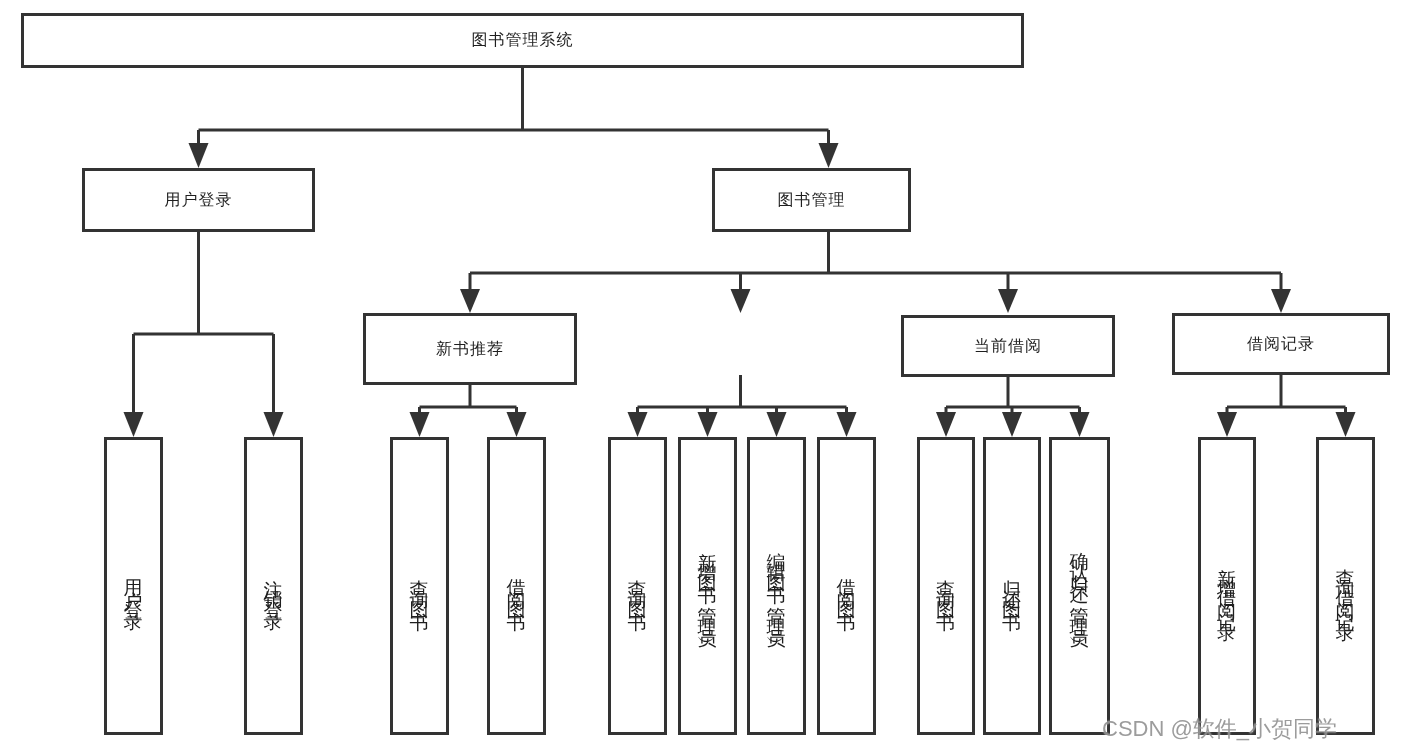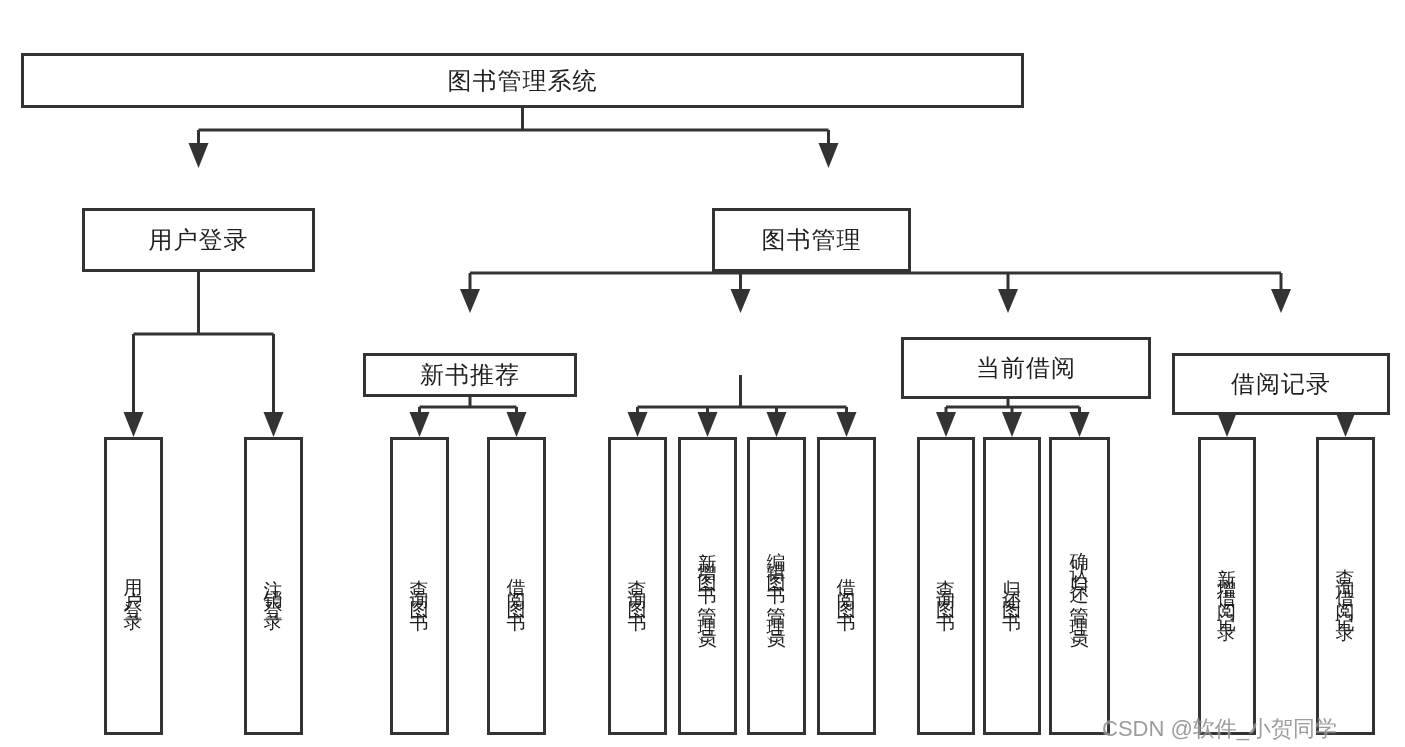--- a/index.html
+++ b/index.html
@@ -15,21 +15,21 @@
     position:absolute;
     box-sizing:border-box;
     background:#ffffff;
     border:3px solid #333333;
     color:#1f1f1f;
     display:flex;
     align-items:center;
     justify-content:center;
     z-index:2;
   }
-  .box.h{font-size:24px;letter-spacing:1px;white-space:nowrap;margin-top:40px;}
+  .box.h{font-size:16px;letter-spacing:1px;white-space:nowrap;}
   .box.v{font-size:19px;}
   .vtext{
     writing-mode:vertical-rl;
     text-orientation:mixed;
     letter-spacing:11px;
     line-height:1;
     white-space:nowrap;
   }
   .watermark{
     position:absolute;
@@ -113,22 +113,22 @@
       <polygon points="1217,412 1237,412 1227,437"></polygon>
       <polygon points="1335.5,412 1355.5,412 1345.5,437"></polygon>
     </g>
   </svg>
 
   <div class="box h" style="left:21px;top:13px;width:1003px;height:55px">图书管理系统</div>
 
   <div class="box h" style="left:82px;top:168px;width:233px;height:64px">用户登录</div>
   <div class="box h" style="left:712px;top:168px;width:199px;height:64px">图书管理</div>
 
-  <div class="box h" style="left:363px;top:313px;width:214px;height:44px">新书推荐</div>
-  <div class="box h" style="left:901px;top:297px;width:250px;height:62px">当前借阅</div>
+  <div class="box h" style="left:363px;top:313px;width:214px;height:72px">新书推荐</div>
+  <div class="box h" style="left:901px;top:315px;width:214px;height:62px">当前借阅</div>
   <div class="box h" style="left:1172px;top:313px;width:218px;height:62px">借阅记录</div>
 
   <div class="box v" style="left:104px;top:437px;width:59px;height:298px">
     <span class="vtext">用户登录</span>
   </div>
   <div class="box v" style="left:244px;top:437px;width:59px;height:298px">
     <span class="vtext">注销登录</span>
   </div>
 
   <div class="box v" style="left:390px;top:437px;width:59px;height:298px">

